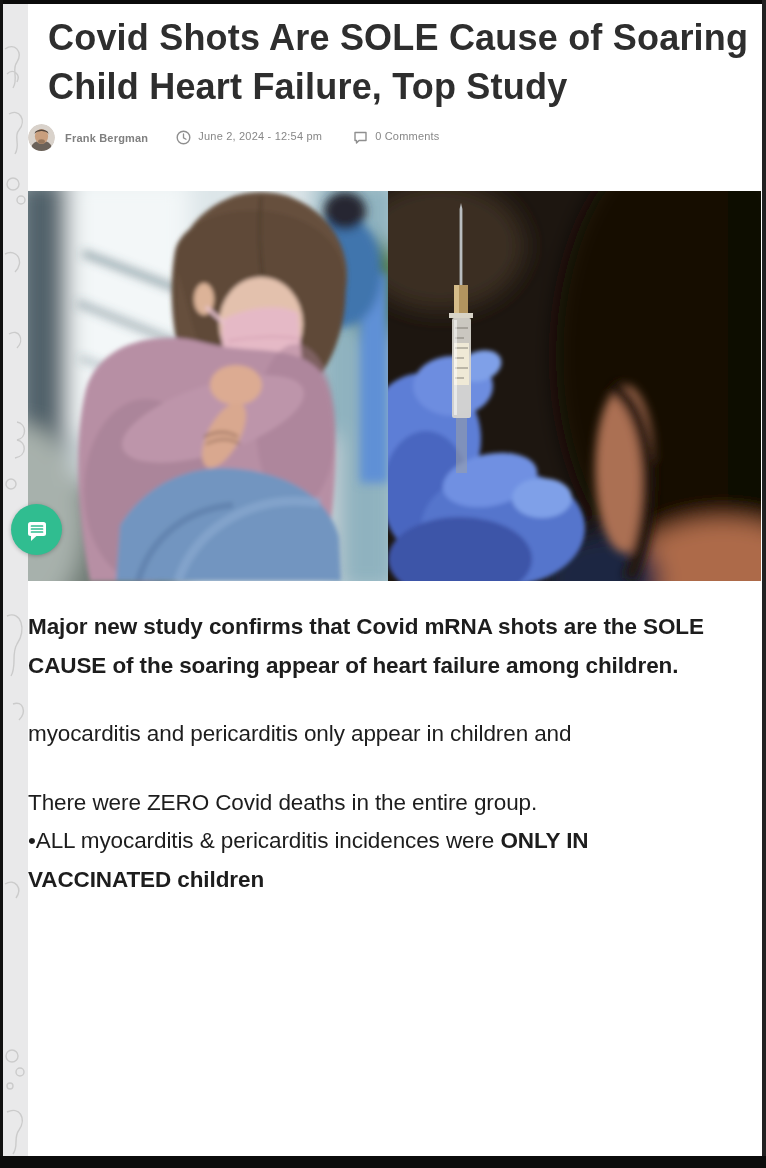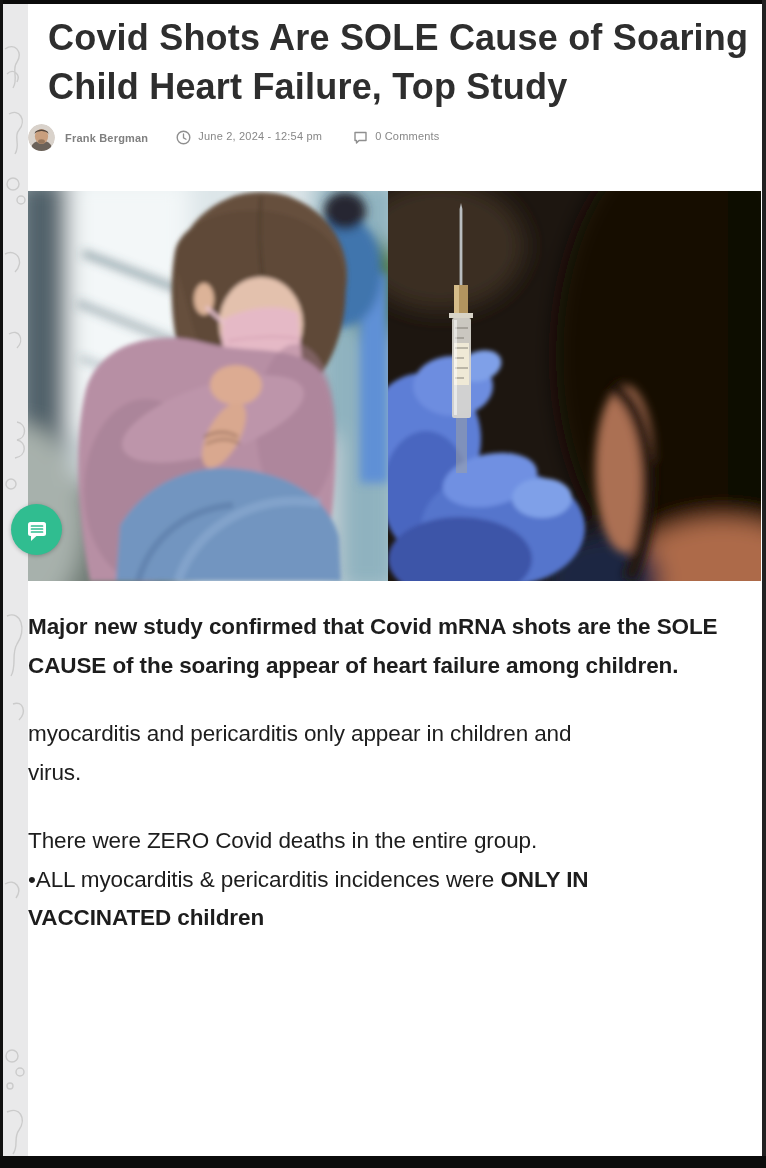--- a/index.html
+++ b/index.html
@@ -244,26 +244,25 @@
           </g>
           <rect x="426" y="129" width="3" height="95" fill="#ffffff" opacity="0.5"></rect>
           <rect x="428" y="227" width="11" height="55" fill="#9aa0a4" opacity="0.55"></rect>
         </g>
       </g>
     </svg>
   </div>
 
   <div class="body-text">
     <p class="b">
-      <span class="ln">Major new study confirmed that Covid mRNA shots are the SOLE</span>
+      <span class="ln">Major new study confirms that Covid mRNA shots are the SOLE</span>
       <span class="ln">CAUSE of the soaring appear of heart failure among children.</span>
     </p>
     <p>
       <span class="ln">myocarditis and pericarditis only appear in children and</span>
-      <span class="ln">virus.</span>
     </p>
     <p>
       <span class="ln">There were ZERO Covid deaths in the entire group.</span>
       <span class="ln"><span>•ALL myocarditis &amp; pericarditis incidences were </span><span class="b">ONLY IN</span></span>
       <span class="ln b">VACCINATED children</span>
     </p>
   </div>
 
 </div>
 

